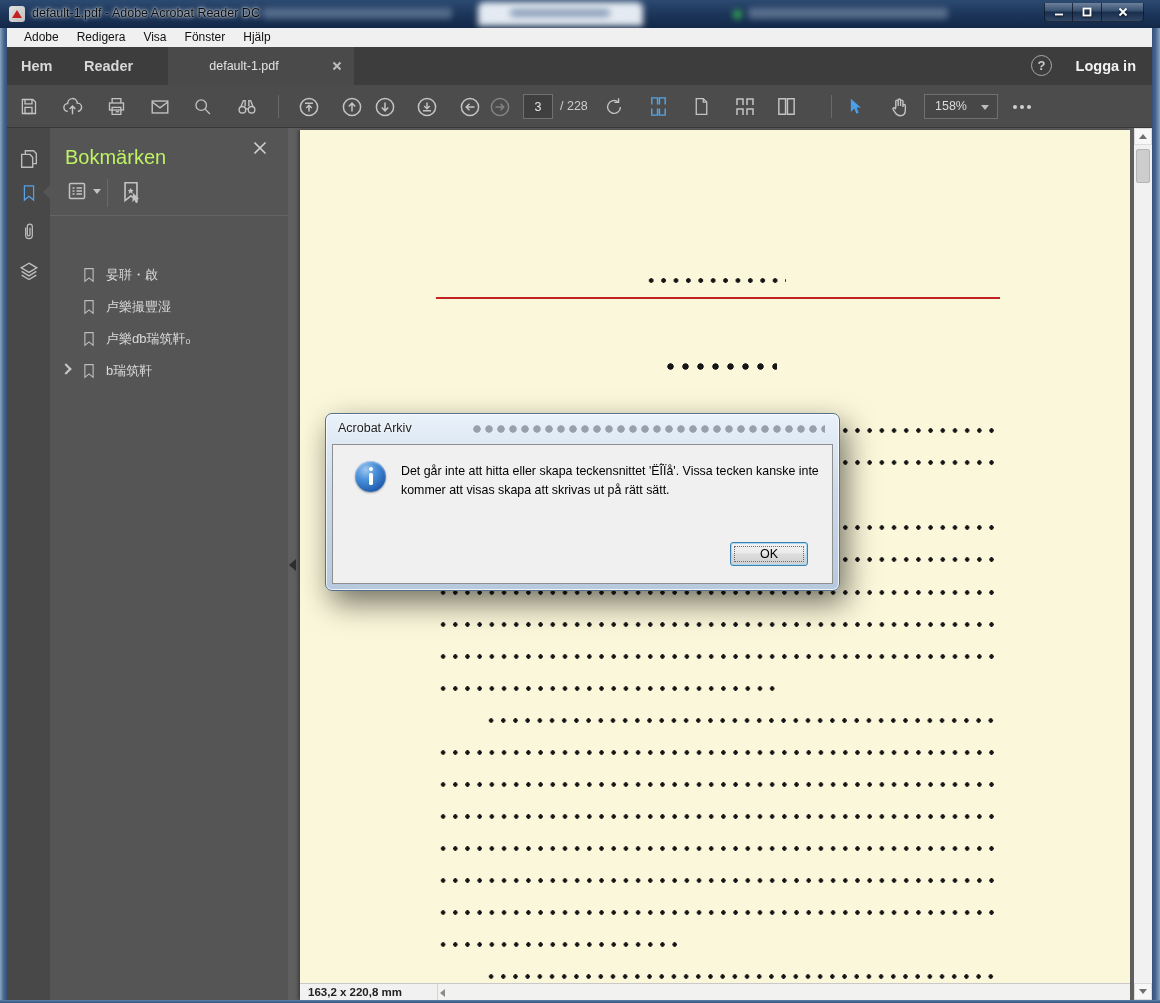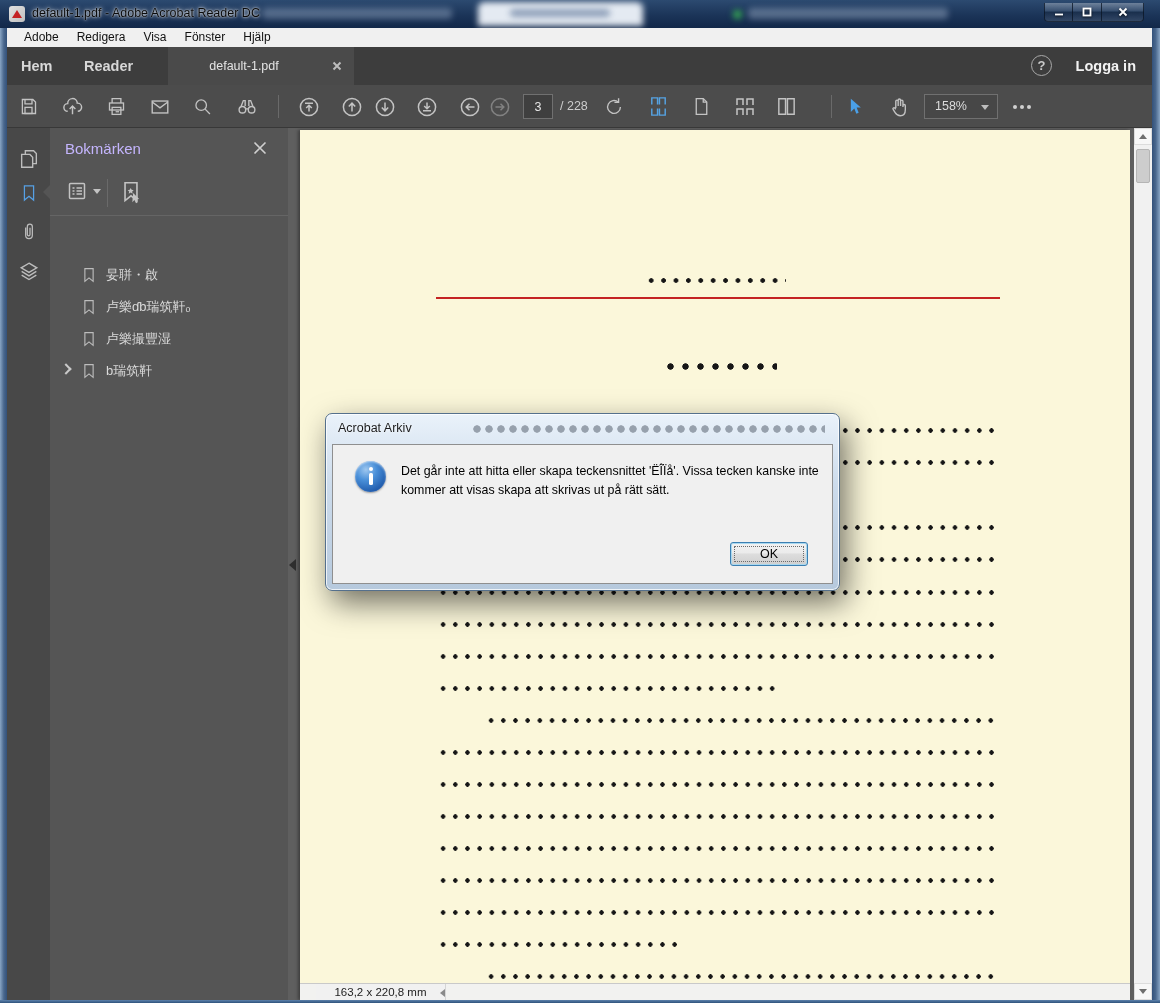--- a/index.html
+++ b/index.html
@@ -68,21 +68,21 @@
   
   #rail { position:absolute; left:7px; top:128px; width:43px; height:872px; background:#484848; }
   .rail-btn { position:absolute; left:8px; width:27px; height:27px; display:flex; align-items:center; justify-content:center; color:#bdbdbd; }
   .rail-btn svg { stroke:currentColor; fill:none; stroke-width:1.5; }
   .rail-btn.active { color:#56a0e4; }
   #rail-notch { position:absolute; left:36px; top:57px; width:0; height:0;
     border-top:7px solid transparent; border-bottom:7px solid transparent; border-right:7px solid #555555; }
 
   #panel { position:absolute; left:50px; top:128px; width:238px; height:872px; background:#555555; }
   #panel-header { position:absolute; left:0; top:0; width:238px; height:42px; }
-  #panel-title { position:absolute; left:15px; top:0; line-height:42px; font-size:15px; color:#c4b5fd; }
+  #panel-title { position:absolute; left:15px; top:8px; line-height:42px; font-size:20px; color:#bef264; }
   #panel-close { position:absolute; right:18px; top:12px; width:18px; height:18px; }
   #panel-close svg { stroke:#cfcfcf; stroke-width:1.6; }
   #panel-tools { position:absolute; left:0; top:42px; width:238px; height:46px; border-bottom:1px solid #656565; color:#c3c3c3; }
   #panel-tools .pt-sep { position:absolute; left:57px; top:9px; width:1px; height:28px; background:#6a6a6a; }
   .pt-btn { position:absolute; top:9px; display:flex; align-items:center; color:#c3c3c3; }
   .pt-btn svg { stroke:currentColor; fill:none; stroke-width:1.5; }
   #bm-list { position:absolute; left:0; top:96px; width:238px;margin-top:35px; }
   .bm-item { position:relative; height:32px; }
   .bm-chevron { position:absolute; left:12px; top:10px; width:8px; height:8px; border-right:2px solid #c9c9c9; border-bottom:2px solid #c9c9c9; transform:rotate(-45deg); display:none; }
   .bm-item.expandable .bm-chevron { display:block; }
@@ -92,22 +92,22 @@
   #canvas { position:absolute; left:288px; top:128px; width:846px; height:872px; background:#5f5f5f; overflow:hidden; }
   #collapse-handle { position:absolute; left:1px; top:424px; width:10px; height:26px; display:flex; align-items:center; }
   #collapse-handle i { width:0; height:0; border-top:6px solid transparent; border-bottom:6px solid transparent; border-right:7px solid #2e2e2e; }
 
   #page { position:absolute; left:12px; top:2px; width:830px; height:870px; background:#fbf7da; box-shadow:-2px 0 3px rgba(0,0,0,.35); }
   .dots { position:absolute; background-repeat:repeat-x; }
   #red-rule { position:absolute; height:2px; background:#c42323; }
 
   
   #hscroll { position:absolute; left:12px; top:855px; width:830px; height:18px; background:rgba(241,241,241,.95); border-top:1px solid #c9c9c9; }
-  #size-chip { position:absolute; left:16px; top:0; width:130px; height:18px; background:#f1f1f1; border-right:1px solid #d5d5d5;
-    font-size:11.5px; color:#222; text-align:center; line-height:17px; }
+  #size-chip { position:absolute; left:8px; top:0; width:130px; height:18px; background:#f1f1f1; border-right:1px solid #d5d5d5;
+    font-size:11.5px; color:#222; line-height:17px;font-weight:bold; }
   #hscroll .arr-left { position:absolute; left:140px; top:5px; width:0; height:0;
     border-top:4px solid transparent; border-bottom:4px solid transparent; border-right:5px solid #8a8a8a; }
 
   
   #vscroll { position:absolute; left:1134px; top:128px; width:18px; height:872px; background:#f1f1f1; }
   .vs-btn { position:absolute; left:0; width:18px; height:17px; background:#f7f7f7; border:1px solid #dcdcdc; display:flex; align-items:center; justify-content:center; }
   .vs-btn.up { top:0; } .vs-btn.down { bottom:0; }
   .vs-btn i { width:0; height:0; border-left:4px solid transparent; border-right:4px solid transparent; }
   .vs-btn.up i { border-bottom:5px solid #6e6e6e; }
   .vs-btn.down i { border-top:5px solid #6e6e6e; }
@@ -378,29 +378,29 @@
           <path d="M6.5 3.5h11v17l-5.5-4.6-5.5 4.6z"></path>
         </svg>
     <span class="bm-label">妟聠・啟</span>
   </div>
 
   <div class="bm-item">
 
     <svg class="bm-icon" viewBox="0 0 24 24">
           <path d="M6.5 3.5h11v17l-5.5-4.6-5.5 4.6z"></path>
         </svg>
-    <span class="bm-label">卢樂ɗb瑞筑靬ₒ</span>
+    <span class="bm-label">卢樂撮豐湿</span>
   </div>
 
   <div class="bm-item">
 
     <svg class="bm-icon" viewBox="0 0 24 24">
           <path d="M6.5 3.5h11v17l-5.5-4.6-5.5 4.6z"></path>
         </svg>
-    <span class="bm-label">卢樂撮豐湿</span>
+    <span class="bm-label">卢樂ɗb瑞筑靬ₒ</span>
   </div>
 
   <div class="bm-item expandable">
     <span class="bm-chevron"></span>
     <svg class="bm-icon" viewBox="0 0 24 24">
           <path d="M6.5 3.5h11v17l-5.5-4.6-5.5 4.6z"></path>
         </svg>
     <span class="bm-label">b瑞筑靬</span>
   </div>
 </div>

